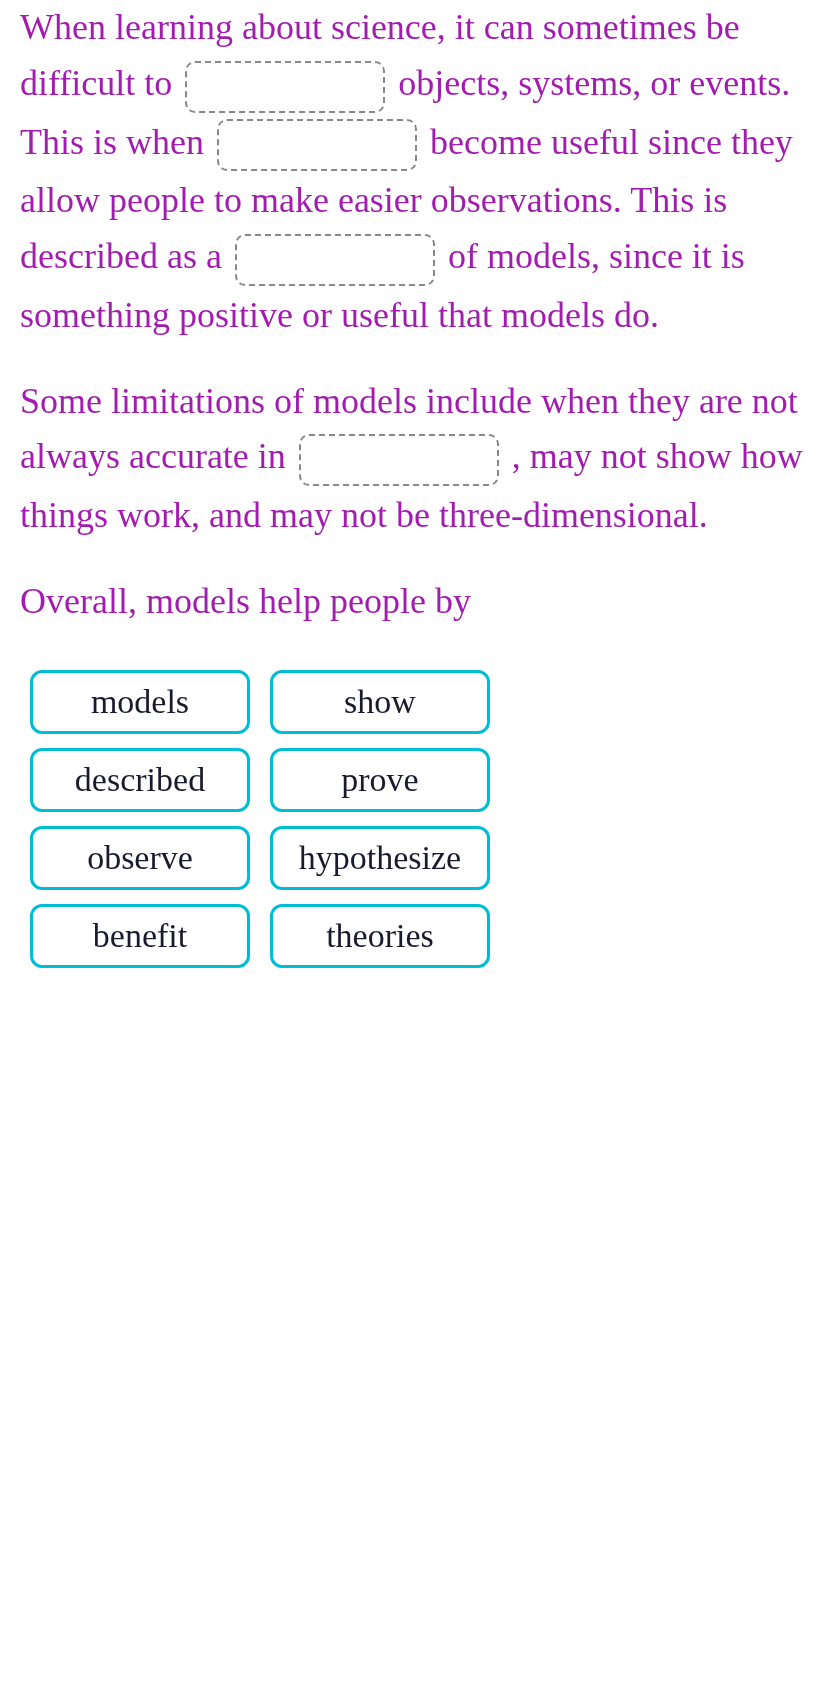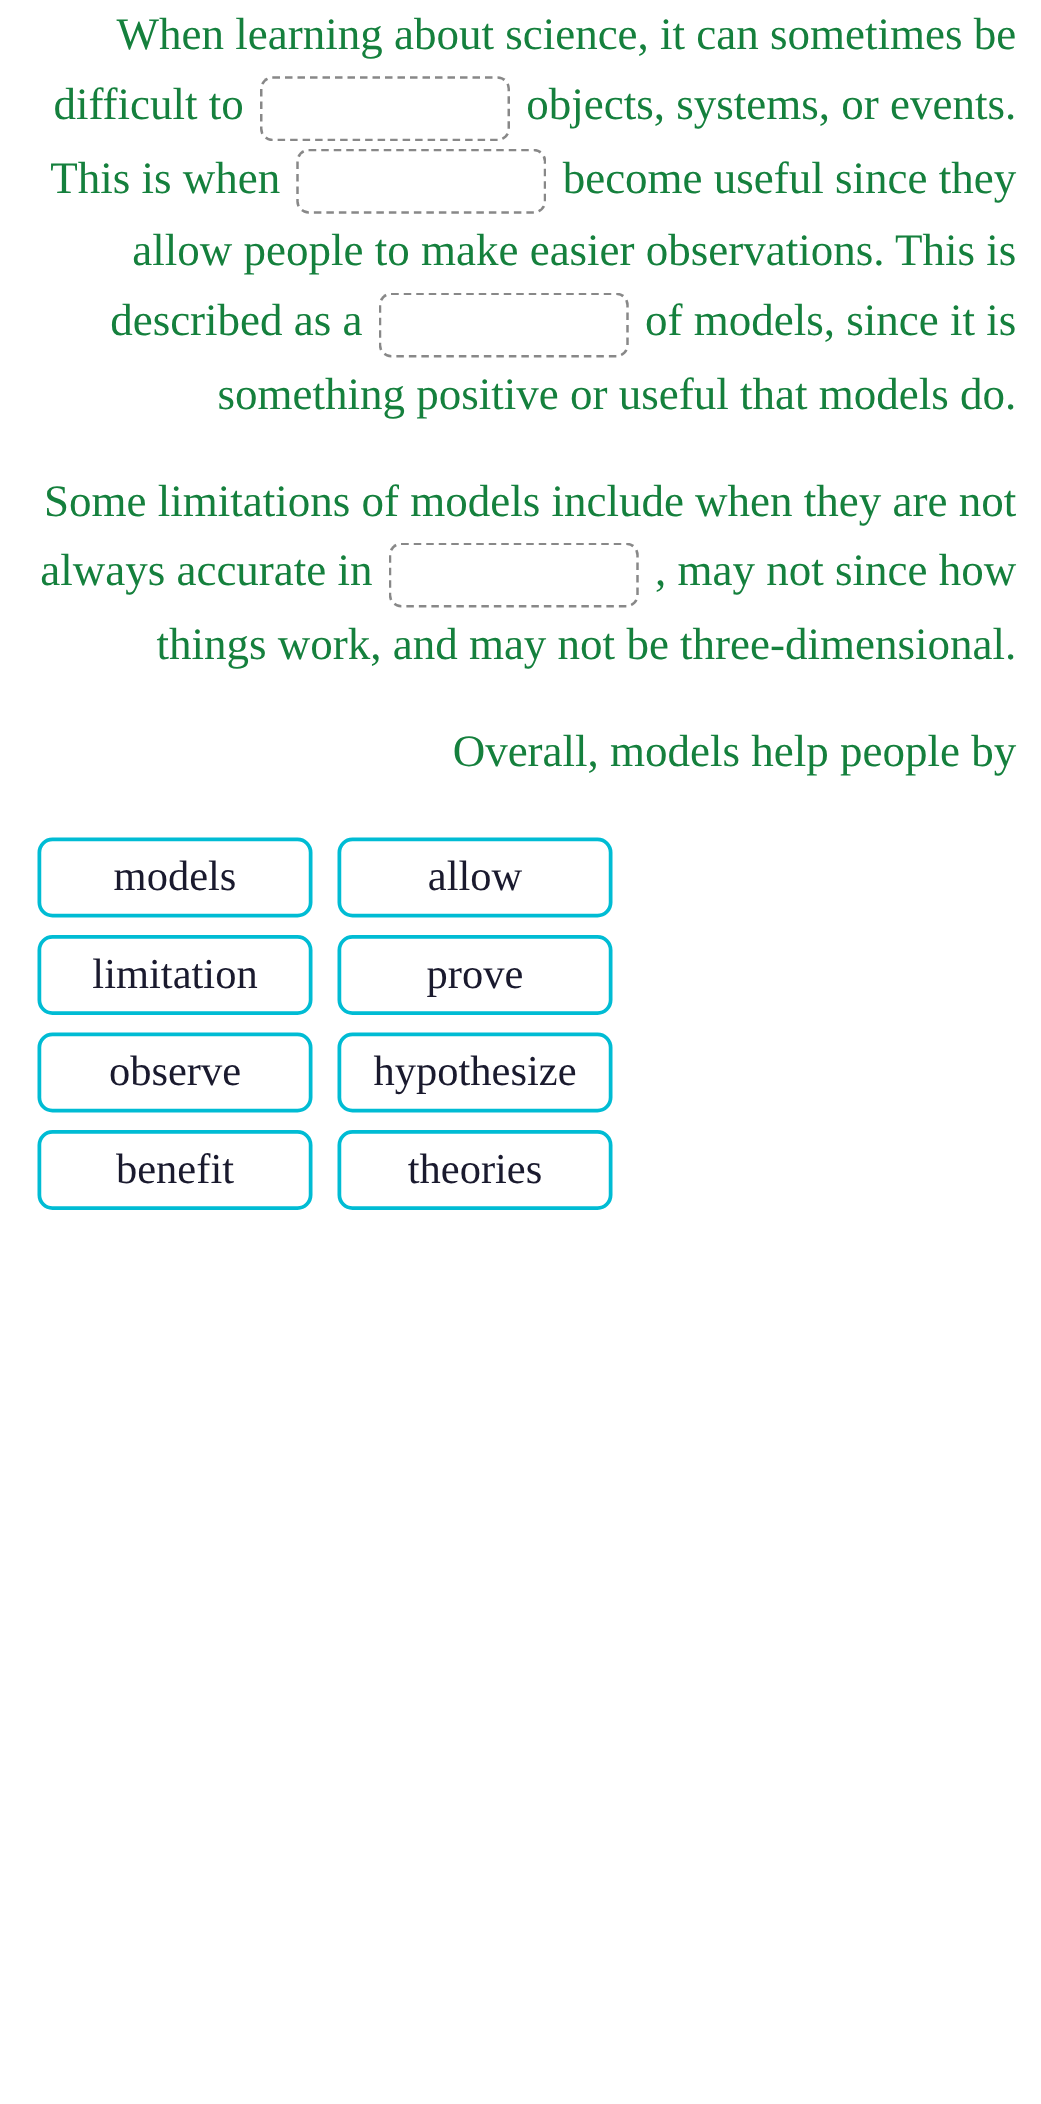--- a/index.html
+++ b/index.html
@@ -17,23 +17,22 @@
     }
 
     .page-container {
       padding: 0 20px 40px 20px;
       width: 100%;
     }
 
     .text-block {
       font-size: 36px;
       line-height: 1.55;
-      color: #15803d;
+      color: #a21caf;
       margin-bottom: 30px;
-      text-align: right;
     }
 
     .inline-blank {
       display: inline-block;
       width: 200px;
       height: 52px;
       border: 2.5px dashed #888888;
       border-radius: 10px;
       vertical-align: middle;
       margin: 2px 4px;
@@ -72,34 +71,34 @@
 </head>
 <body>
 
 <div class="page-container">
 
   <div class="text-block">
     <span>When learning about science, it can sometimes be difficult to </span><span class="inline-blank"></span><span> objects, systems, or events. This is when </span><span class="inline-blank"></span><span> become useful since they allow people to make easier observations. This is described as a </span><span class="inline-blank"></span><span> of models, since it is something positive or useful that models do.</span>
   </div>
 
   <div class="text-block">
-    <span>Some limitations of models include when they are not always accurate in </span><span class="inline-blank"></span><span> , may not since how things work, and may not be three-dimensional.</span>
+    <span>Some limitations of models include when they are not always accurate in </span><span class="inline-blank"></span><span> , may not show how things work, and may not be three-dimensional.</span>
   </div>
 
   <div class="text-block">
     <span>Overall, models help people by </span>
   </div>
 
   <div class="word-bank-area">
     <div class="word-bank-row">
       <div class="word-chip">models</div>
-      <div class="word-chip">allow</div>
+      <div class="word-chip">show</div>
     </div>
     <div class="word-bank-row">
-      <div class="word-chip">limitation</div>
+      <div class="word-chip">described</div>
       <div class="word-chip">prove</div>
     </div>
     <div class="word-bank-row">
       <div class="word-chip">observe</div>
       <div class="word-chip">hypothesize</div>
     </div>
     <div class="word-bank-row">
       <div class="word-chip">benefit</div>
       <div class="word-chip">theories</div>
     </div>

